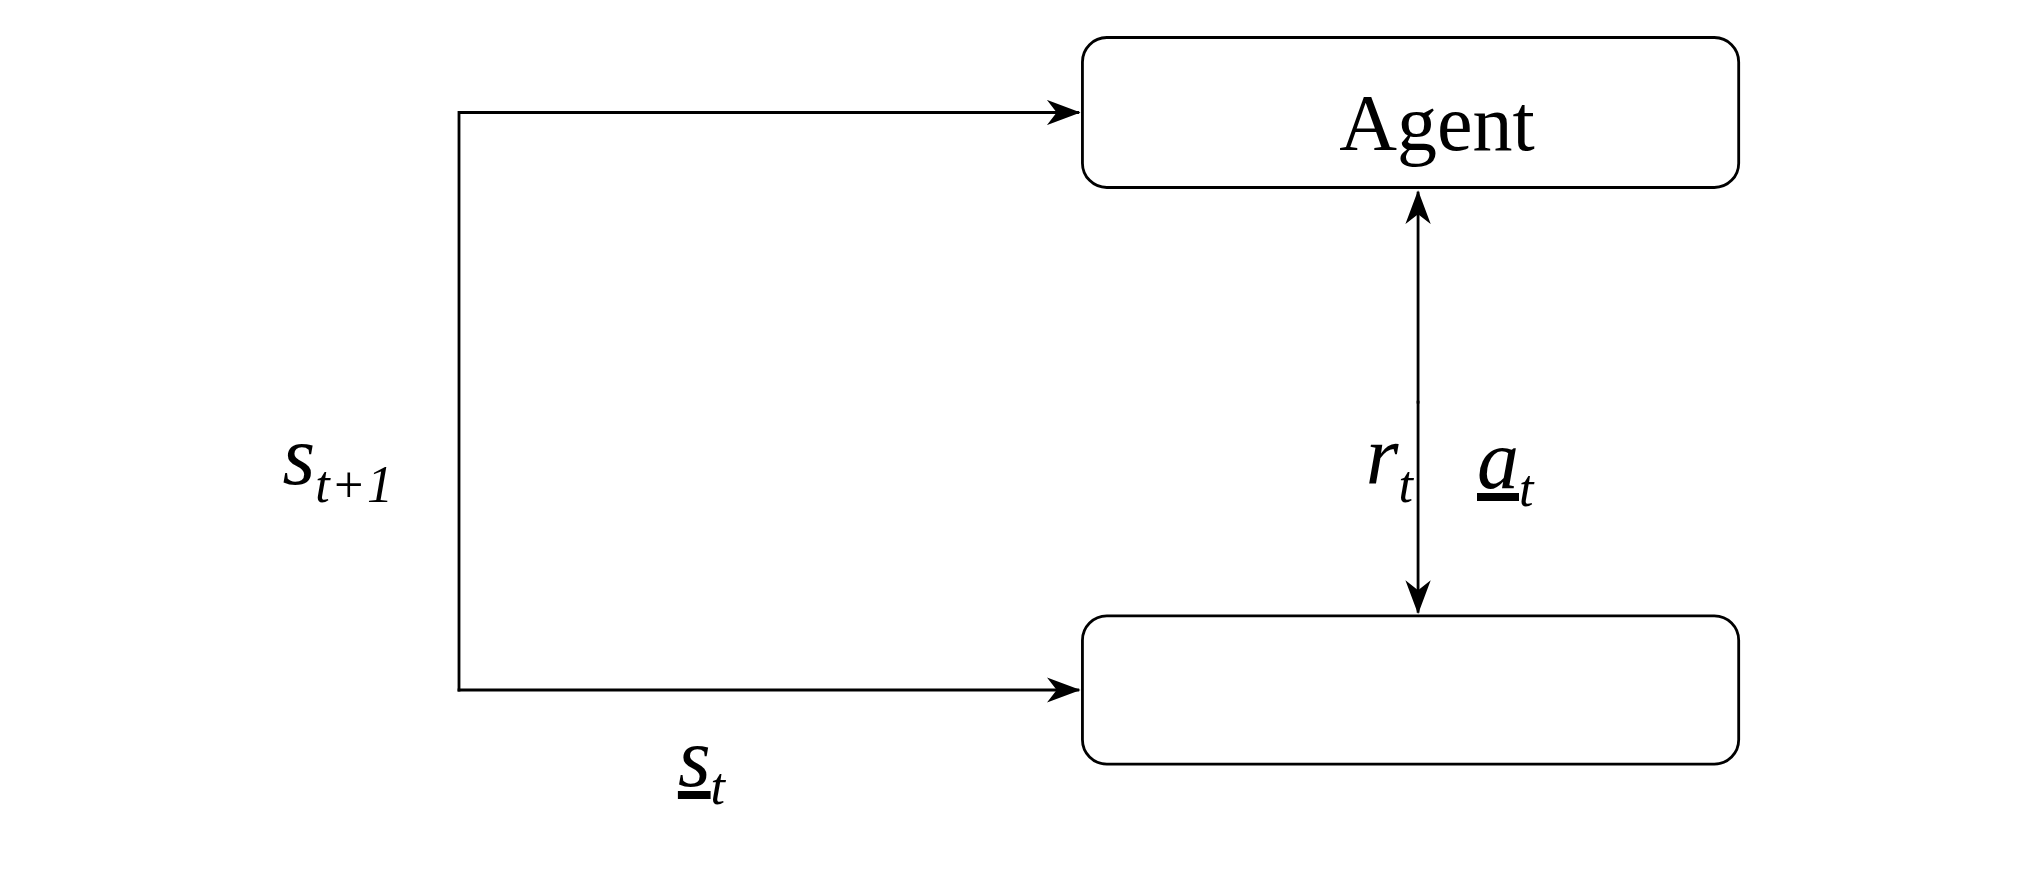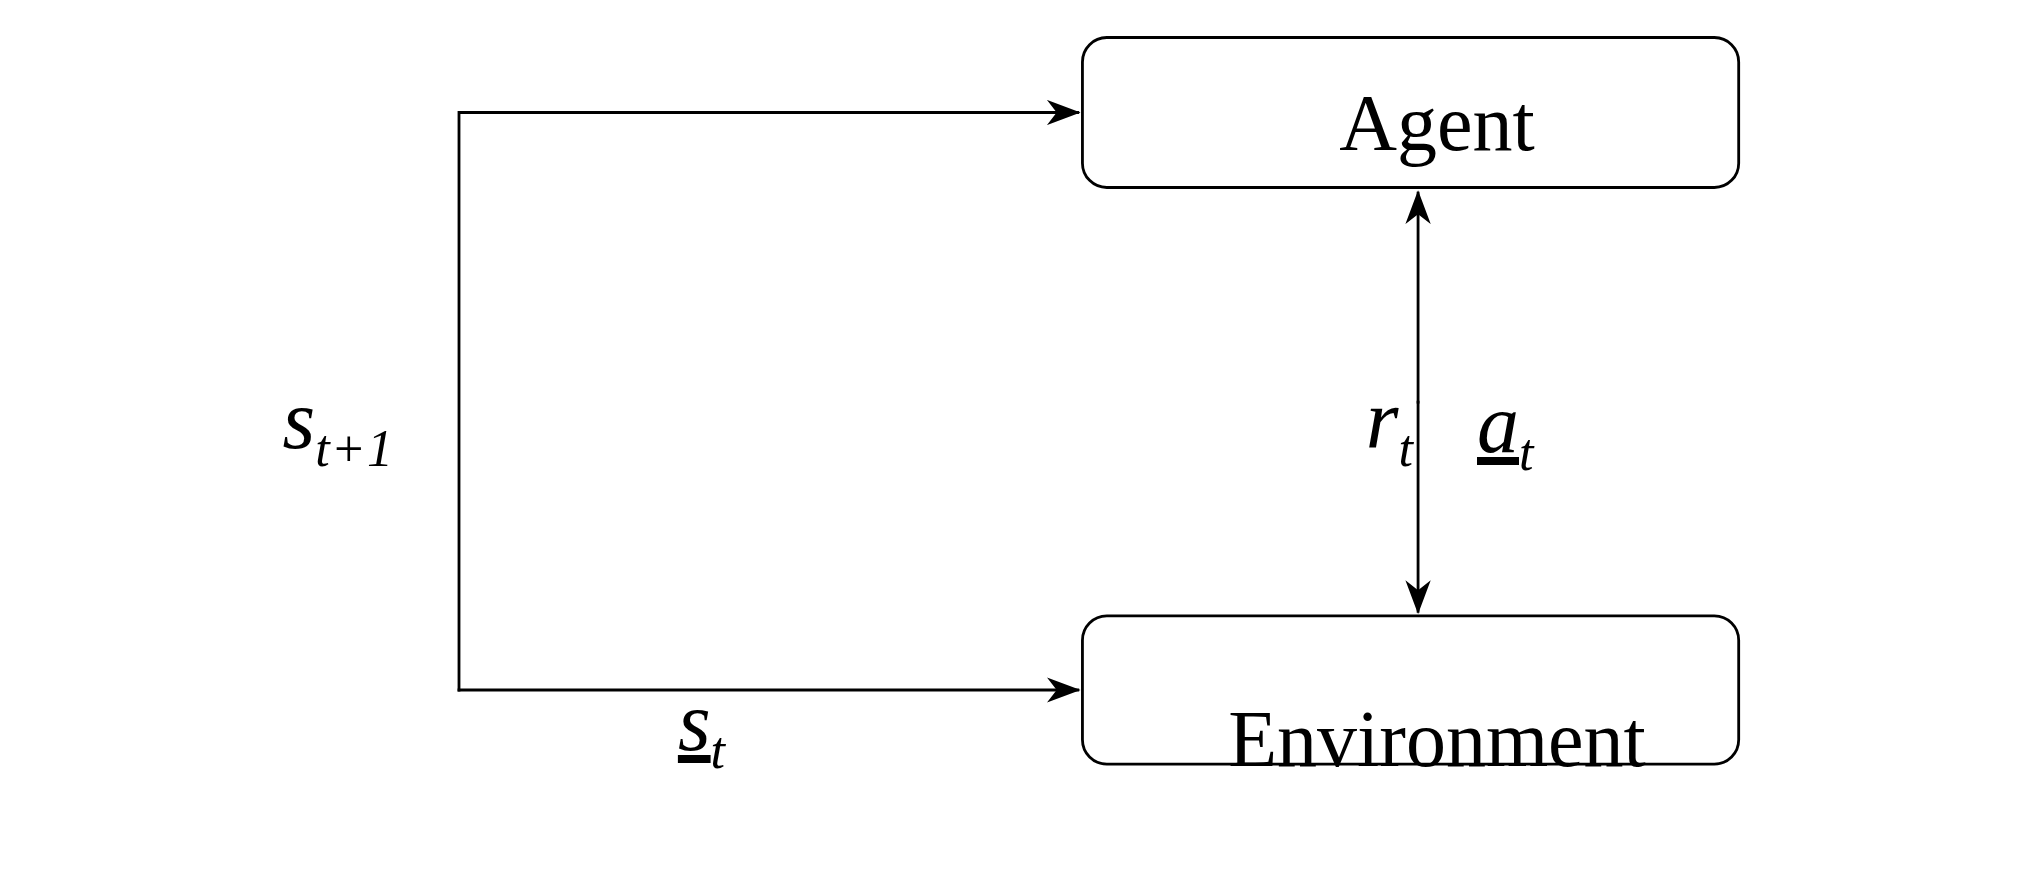--- a/index.html
+++ b/index.html
@@ -41,20 +41,21 @@
     line-height: 1;
     white-space: nowrap;
     letter-spacing: 0px;
   }
   .math-label {
     position: absolute;
     font-style: italic;
     font-size: 84px;
     line-height: 1;
     white-space: nowrap;
+    margin-top: 36px;
   }
   .math-label sub {
     font-size: 0.62em;
     font-style: italic;
     line-height: 0;
     letter-spacing: 0.02em;
   }
   .align-right {
     transform: translate(-100%, -50%);
   }
@@ -83,21 +84,20 @@
 
     <path class="edge" d="M 422 736 L 422 120 L 1082 120" marker-end="url(#arrow)"></path>
 
     <path class="edge" d="M 422 736 L 1082 736" marker-end="url(#arrow)"></path>
 
     <path class="edge" d="M 1445 429 L 1445 206" marker-end="url(#arrow)"></path>
     <path class="edge" d="M 1445 429 L 1445 652" marker-end="url(#arrow)"></path>
   </svg>
 
   <div class="node-label" style="left:1437px; top:123px;">Agent</div>
-  <div class="node-label" style="left:1437px; top:739px;">Environment</div>
 
   <div class="math-label align-right" style="left:394px; top:420px;"><span>s</span><sub>t+1</sub></div>
 
   <div class="math-label align-center" style="left:702px; top:722px;text-decoration:underline;"><span>s</span><sub>t</sub></div>
 
   <div class="math-label align-right" style="left:1414px; top:420px;text-align:center;"><span>r</span><sub>t</sub></div>
 
   <div class="math-label align-left" style="left:1477px; top:424px;"><span>a</span><sub>t</sub></div>
 
 </div>

